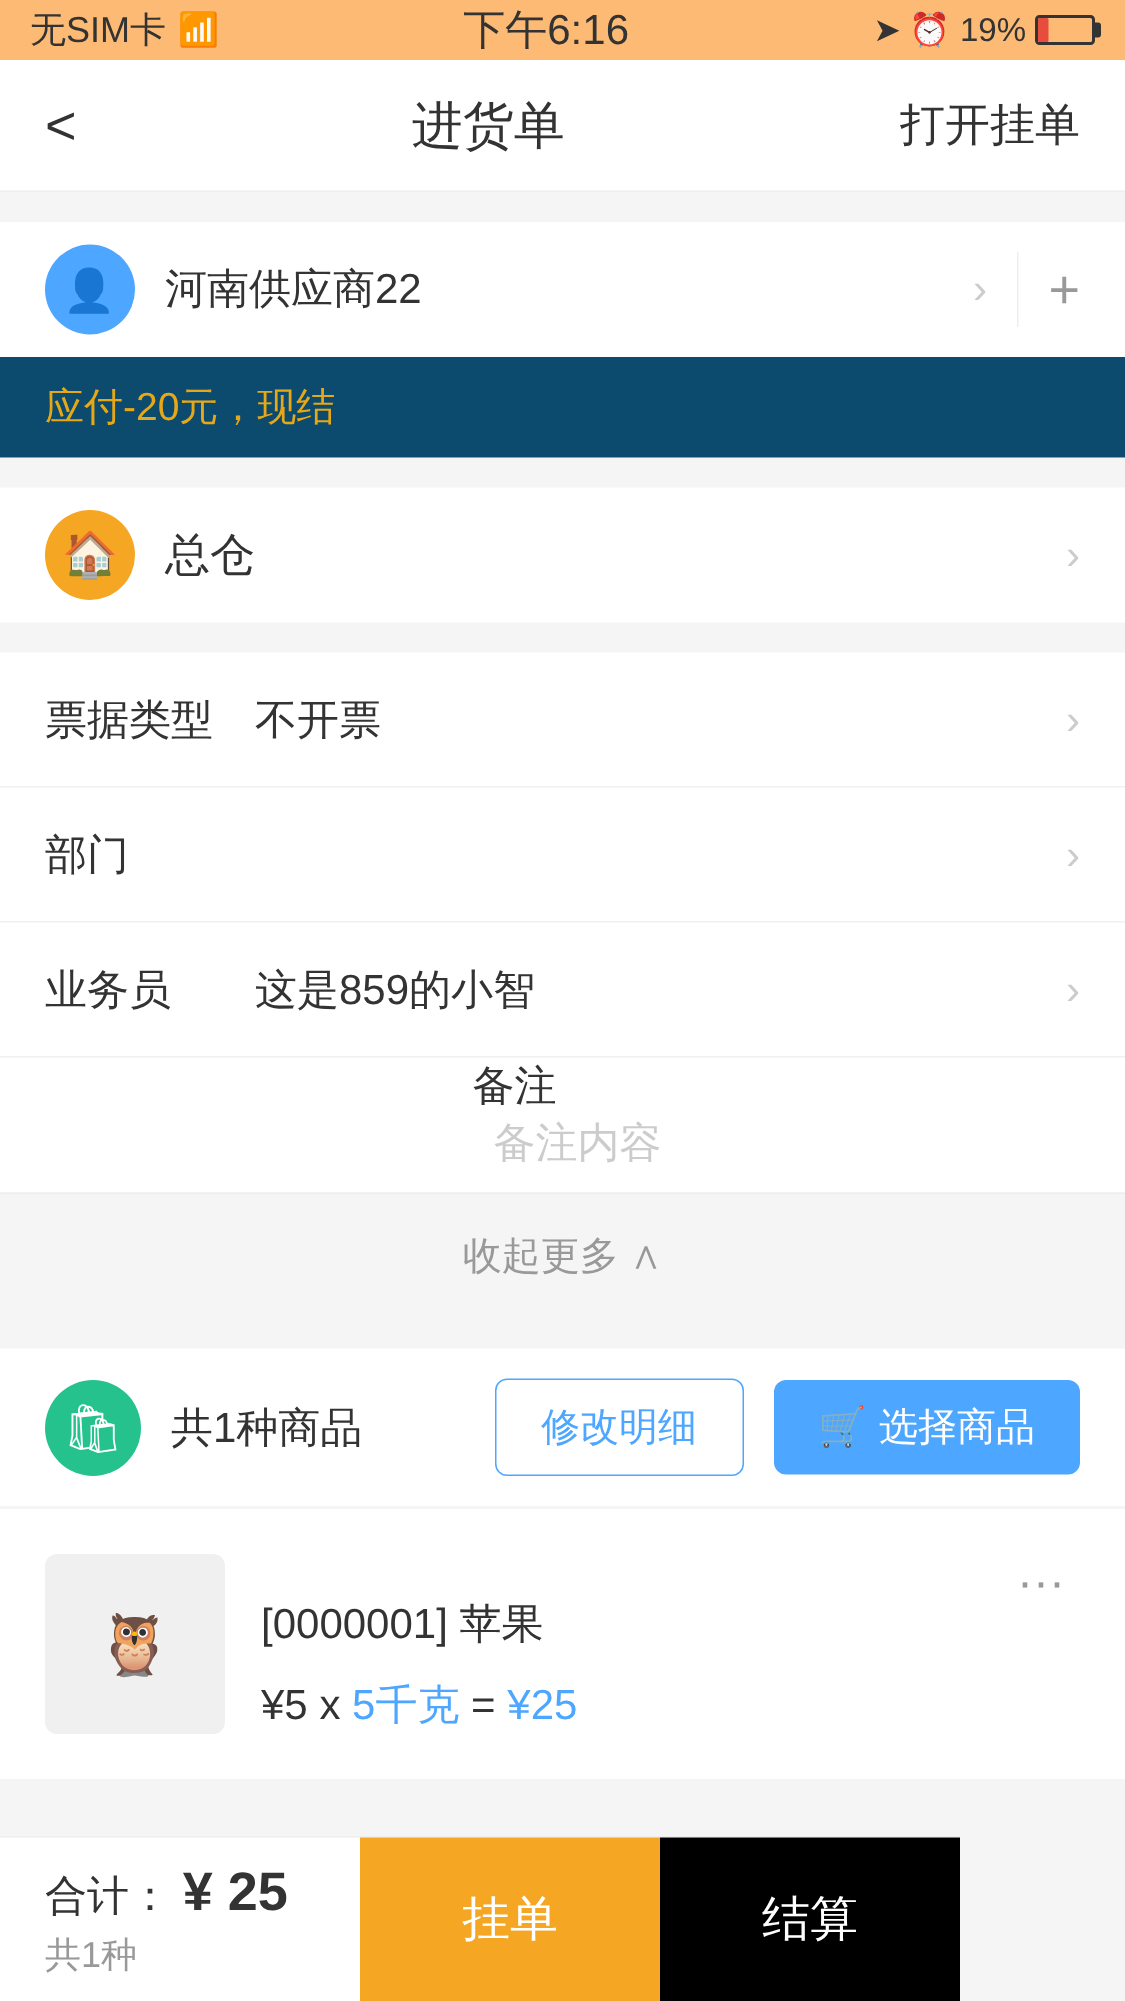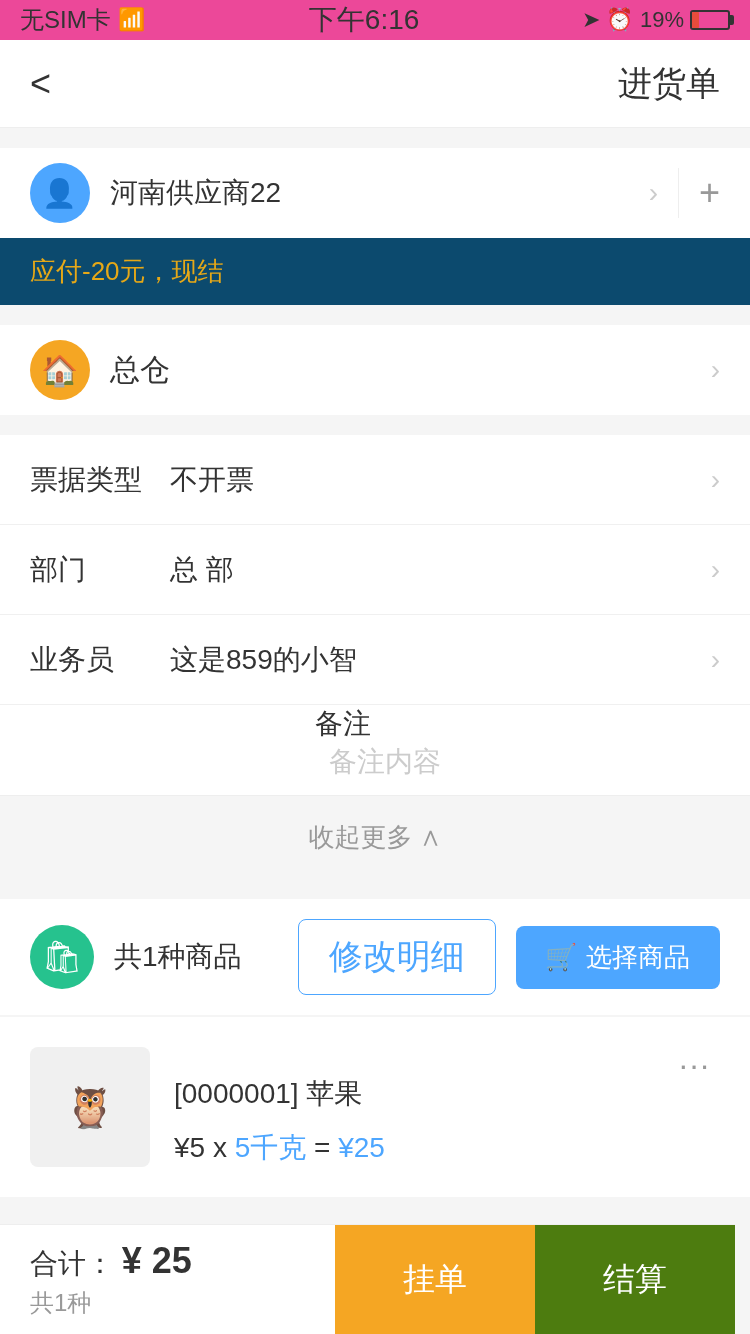--- a/index.html
+++ b/index.html
@@ -8,21 +8,21 @@
       font-family: -apple-system, "PingFang SC", "Helvetica Neue", sans-serif;
       background: #f5f5f5;
       width: 750px;
       min-height: 1334px;
       font-size: 28px;
       color: #333;
     }
     
     .status-bar {
       height: 40px;
-      background: #ec4899;
+      background: #fdba74;
       display: flex;
       align-items: center;
       justify-content: space-between;
       padding: 0 20px;
       font-size: 24px;
       color: #333;
     }
     .status-left { display: flex; align-items: center; gap: 8px; }
     .status-center { font-size: 28px; font-weight: 500; }
     .status-right { display: flex; align-items: center; gap: 6px; font-size: 22px; }
@@ -161,21 +161,21 @@
       display: flex; align-items: center; justify-content: center;
       font-size: 32px; color: #fff; flex-shrink: 0;
     }
     .product-count { flex: 1; font-size: 28px; color: #333; }
     .btn-outline {
       border: 1px solid #4da6ff;
       color: #4da6ff;
       background: #fff;
       border-radius: 8px;
       padding: 14px 30px;
-      font-size: 34px;
+      font-size: 26px;
     }
     .btn-primary {
       background: #4da6ff;
       color: #fff;
       border: none;
       border-radius: 8px;
       padding: 14px 30px;
       font-size: 26px;
       display: flex;
       align-items: center;
@@ -203,21 +203,21 @@
     .product-name { font-size: 28px; color: #333; margin-bottom: 16px; font-weight: 500; }
     .product-price { font-size: 28px; color: #333; }
     .price-highlight { color: #4da6ff; }
     .product-more { font-size: 32px; color: #999; align-self: flex-start; padding: 0 10px; }
 
     
     .footer {
       position: fixed;
       bottom: 0;
       left: 0;
-      width: 735px;
+      width: 640px;
       height: 110px;
       display: flex;
       align-items: center;
       background: #fff;
       border-top: 1px solid #eee;
     }
     .footer-total {
       flex: 1;
       padding: 0 30px;
     }
@@ -230,21 +230,21 @@
       display: flex;
       align-items: center;
       justify-content: center;
       font-size: 32px;
       color: #fff;
       font-weight: 500;
     }
     .footer-btn-settle {
       width: 200px;
       height: 110px;
-      background: #4d7c0f;
+      background: #000000;
       display: flex;
       align-items: center;
       justify-content: center;
       font-size: 32px;
       color: #fff;
       font-weight: 500;
     }
 
     .wifi-icon { display: inline-block; font-size: 22px; }
   </style>
@@ -263,20 +263,21 @@
     <span>19%</span>
     <div class="battery-icon">
       <div class="battery-fill"></div>
     </div>
   </div>
 </div>
 
 <div class="nav-bar">
   <span class="nav-back">&lt;</span>
   <span class="nav-title">进货单</span>
+  <span class="nav-right">打开挂单</span>
 </div>
 
 <div class="section">
   <div class="supplier-row">
     <div class="supplier-avatar">
       <span>👤</span>
     </div>
     <span class="supplier-name">河南供应商22</span>
     <span class="chevron">›</span>
     <div class="divider-vertical"></div>
@@ -294,21 +295,20 @@
 </div>
 
 <div class="form-section">
   <div class="form-row">
     <span class="form-label">票据类型</span>
     <span class="form-value">不开票</span>
     <span class="chevron">›</span>
   </div>
   <div class="form-row">
     <span class="form-label">部门</span>
-    <span class="form-value">总 部</span>
     <span class="chevron">›</span>
   </div>
   <div class="form-row">
     <span class="form-label">业务员</span>
     <span class="form-value">这是859的小智</span>
     <span class="chevron">›</span>
   </div>
   <div class="form-row">
     <span class="form-label">备注</span>
     <span class="form-placeholder">备注内容</span>

